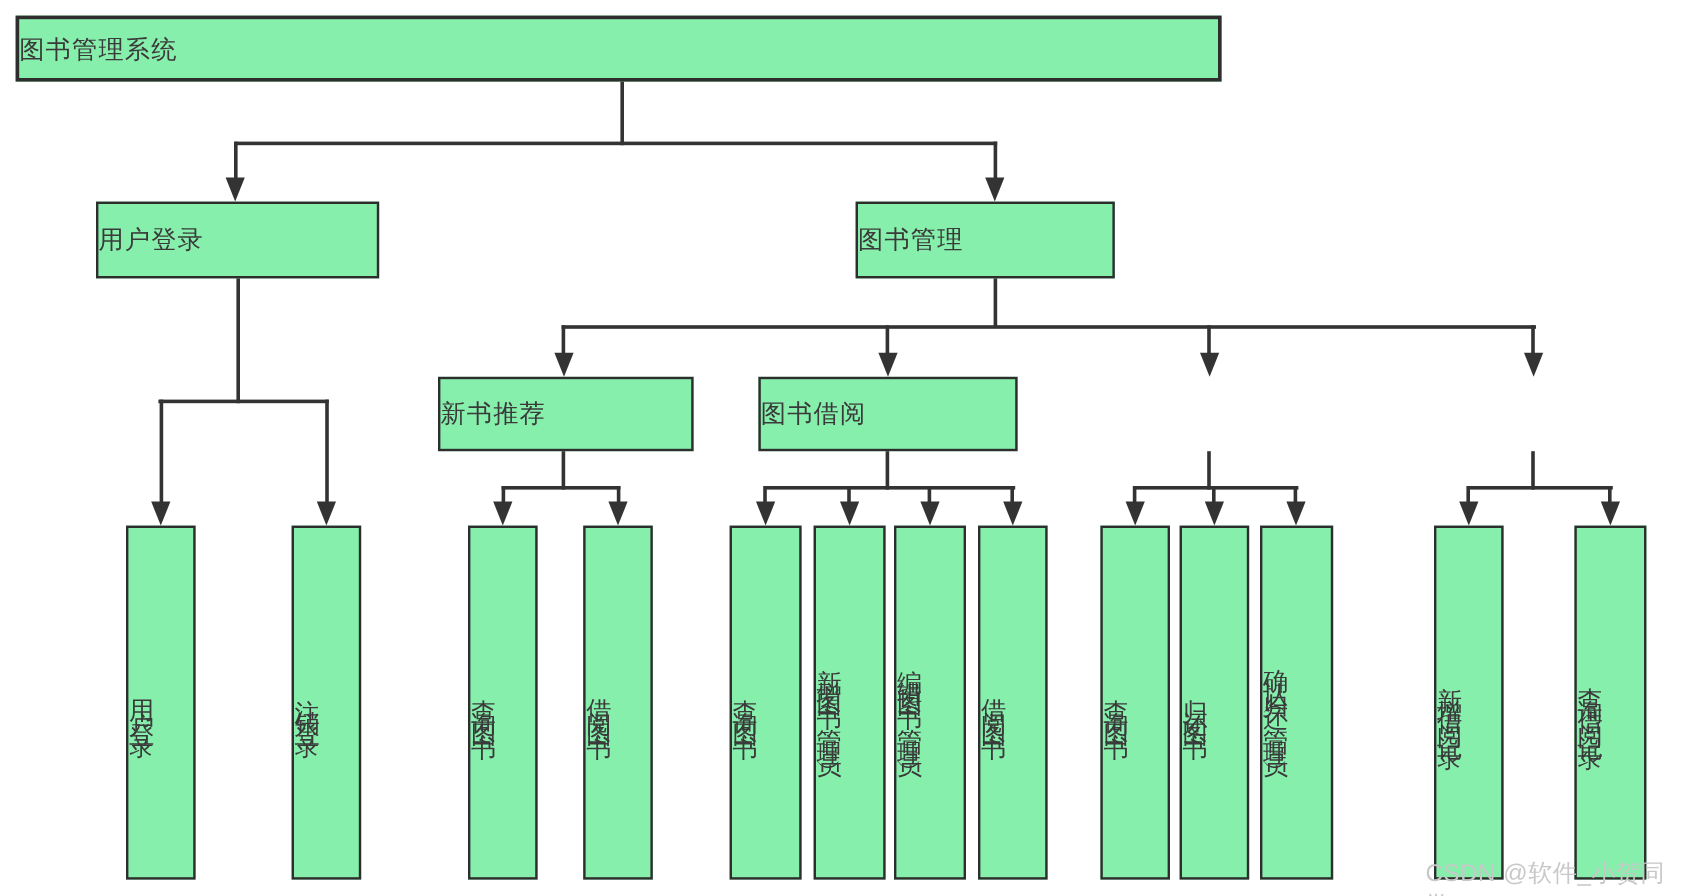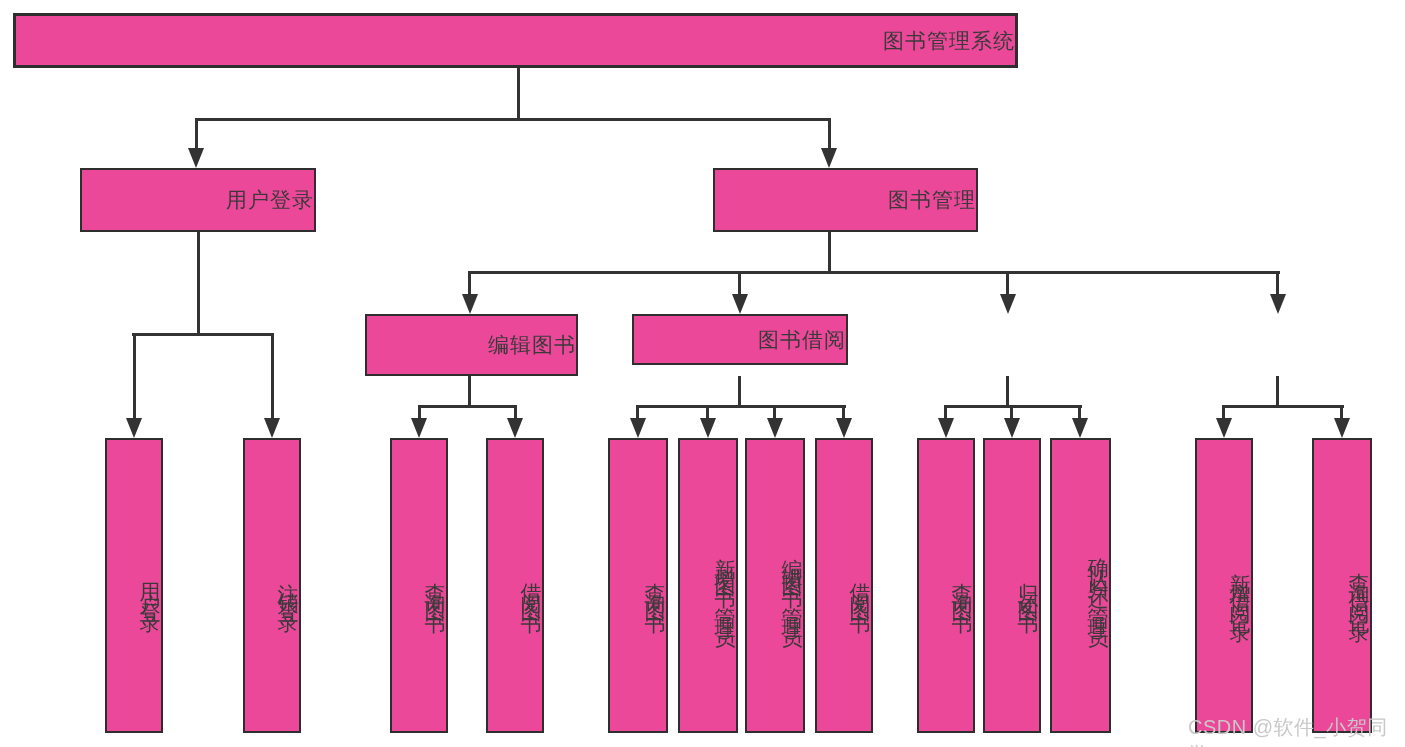--- a/index.html
+++ b/index.html
@@ -2,22 +2,22 @@
 <html><head>
 <meta charset="utf-8">
 <style>
   * { margin:0; padding:0; box-sizing:border-box; }
   html,body { background:#ffffff; }
   .canvas {
     position:relative; width:1405px; height:747px; background:#ffffff;
     font-family:"Liberation Sans","DejaVu Sans",sans-serif; overflow:hidden;
   }
   .box {
-    position:absolute; border:2px solid #2e2e2e; background:#ec4899;
-    display:flex; align-items:center; justify-content:flex-end;
+    position:absolute; border:2px solid #2e2e2e; background:#86efac;
+    display:flex; align-items:center; justify-content:flex-start;
     color:#3a3a3a; font-size:21px; letter-spacing:1px;
   }
   .box.root { border-width:3px; }
   .box .vtext {
     writing-mode:vertical-rl; text-orientation:mixed;
     letter-spacing:10px; line-height:1; white-space:nowrap;
   }
   .line { position:absolute; background:#333333; }
   .arrow {
     position:absolute; width:0; height:0;
@@ -34,28 +34,28 @@
 
 <div class="canvas">
 
   <div class="box root" style="left:13px;top:13px;width:1005px;height:55px">
     <span>图书管理系统</span>
   </div>
 
   <div class="box" style="left:80px;top:168px;width:236px;height:64px">
     <span>用户登录</span>
   </div>
-  <div class="box" style="left:713px;top:168px;width:265px;height:64px">
+  <div class="box" style="left:713px;top:168px;width:216px;height:64px">
     <span>图书管理</span>
   </div>
 
   <div class="box" style="left:365px;top:314px;width:213px;height:62px">
-    <span>编辑图书</span>
+    <span>新书推荐</span>
   </div>
-  <div class="box" style="left:632px;top:314px;width:216px;height:51px">
+  <div class="box" style="left:632px;top:314px;width:216px;height:62px">
     <span>图书借阅</span>
   </div>
 
   <div class="box" style="left:105px;top:438px;width:58px;height:295px">
     <span class="vtext">用户登录</span>
   </div>
   <div class="box" style="left:243px;top:438px;width:58px;height:295px">
     <span class="vtext">注销登录</span>
   </div>
 

